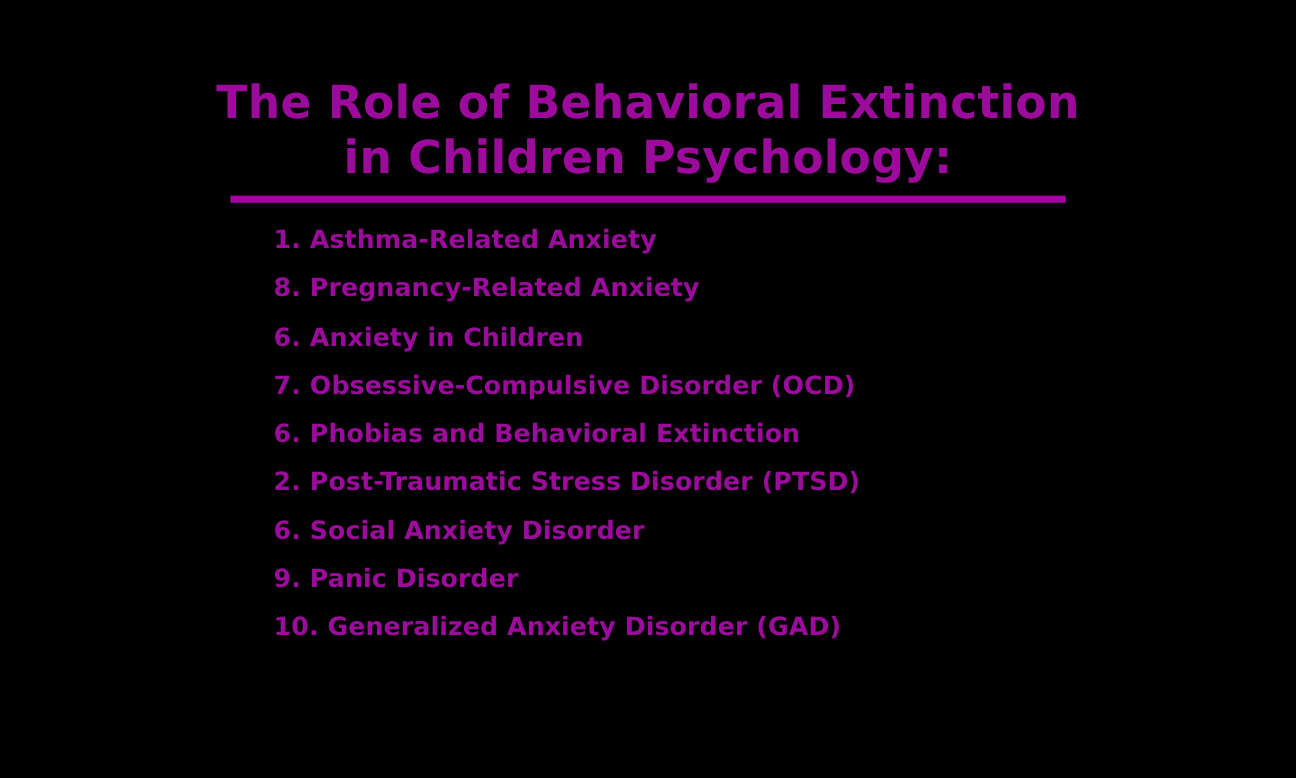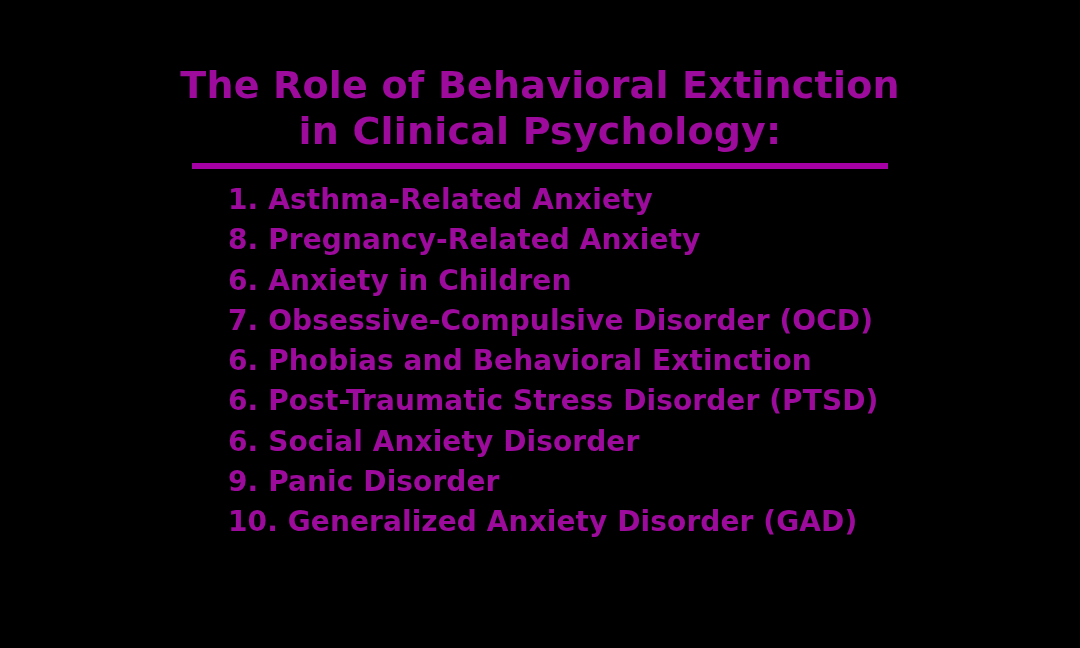--- a/index.html
+++ b/index.html
@@ -52,44 +52,44 @@
   .list-block {
     position: absolute;
     left: 228px;
     top: 180px;
     width: 820px;
   }
 
   .list-item {
     font-family: "DejaVu Sans", sans-serif;
     font-weight: bold;
-    font-size: 28px;
+    font-size: 21px;
     line-height: 40.3px;
     color: #9c0b9c;
     white-space: nowrap;
     letter-spacing: 0.1px;
   }
 </style>
 </head>
 <body>
 
 <div class="slide">
 
   <div class="title-block">
     <span class="title-line">The Role of Behavioral Extinction</span>
-    <span class="title-line">in Clinical Psychology:</span>
+    <span class="title-line">in Children Psychology:</span>
   </div>
 
   <div class="divider"></div>
 
   <div class="list-block">
     <div class="list-item">1. Asthma-Related Anxiety</div>
     <div class="list-item">8. Pregnancy-Related Anxiety</div>
     <div class="list-item">6. Anxiety in Children</div>
     <div class="list-item">7. Obsessive-Compulsive Disorder (OCD)</div>
     <div class="list-item">6. Phobias and Behavioral Extinction</div>
-    <div class="list-item">6. Post-Traumatic Stress Disorder (PTSD)</div>
+    <div class="list-item">2. Post-Traumatic Stress Disorder (PTSD)</div>
     <div class="list-item">6. Social Anxiety Disorder</div>
     <div class="list-item">9. Panic Disorder</div>
     <div class="list-item">10. Generalized Anxiety Disorder (GAD)</div>
   </div>
 
 </div>
 
 </body></html>

